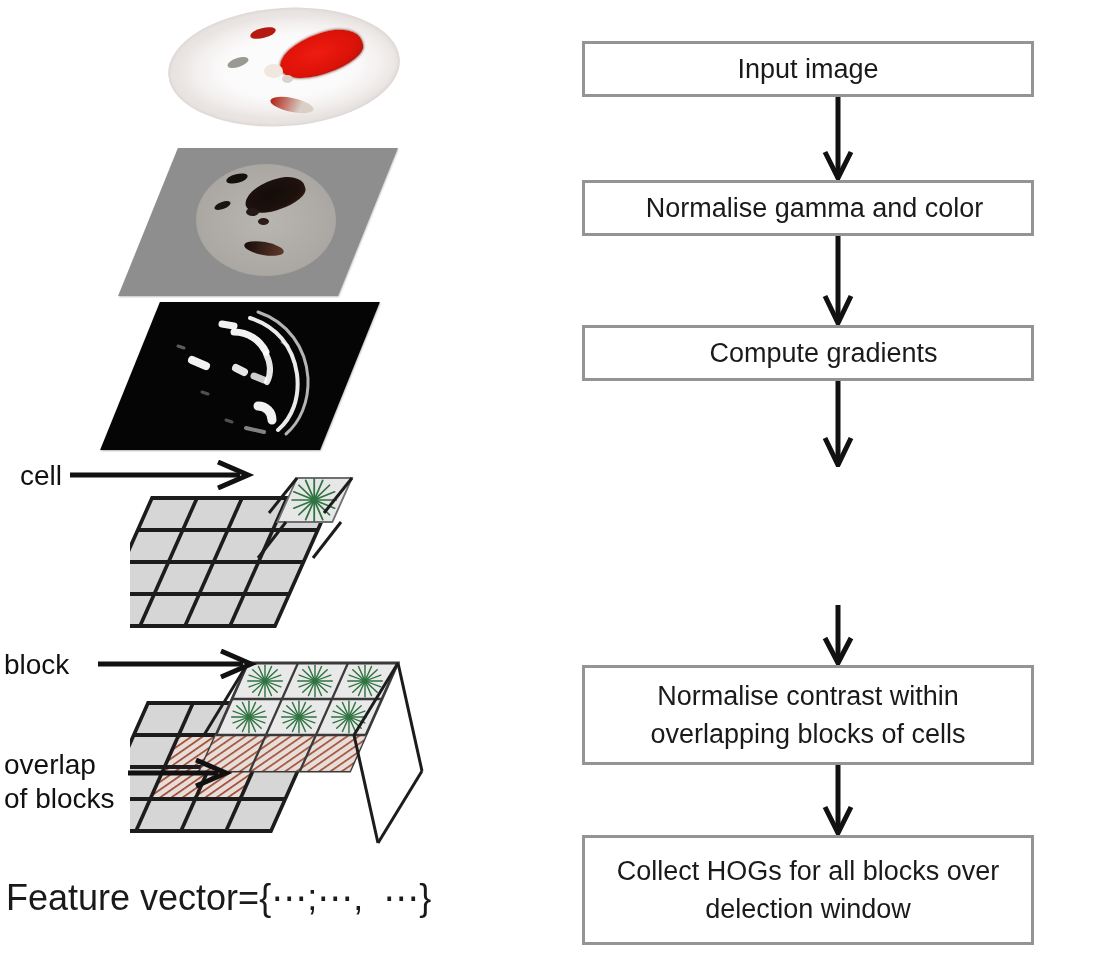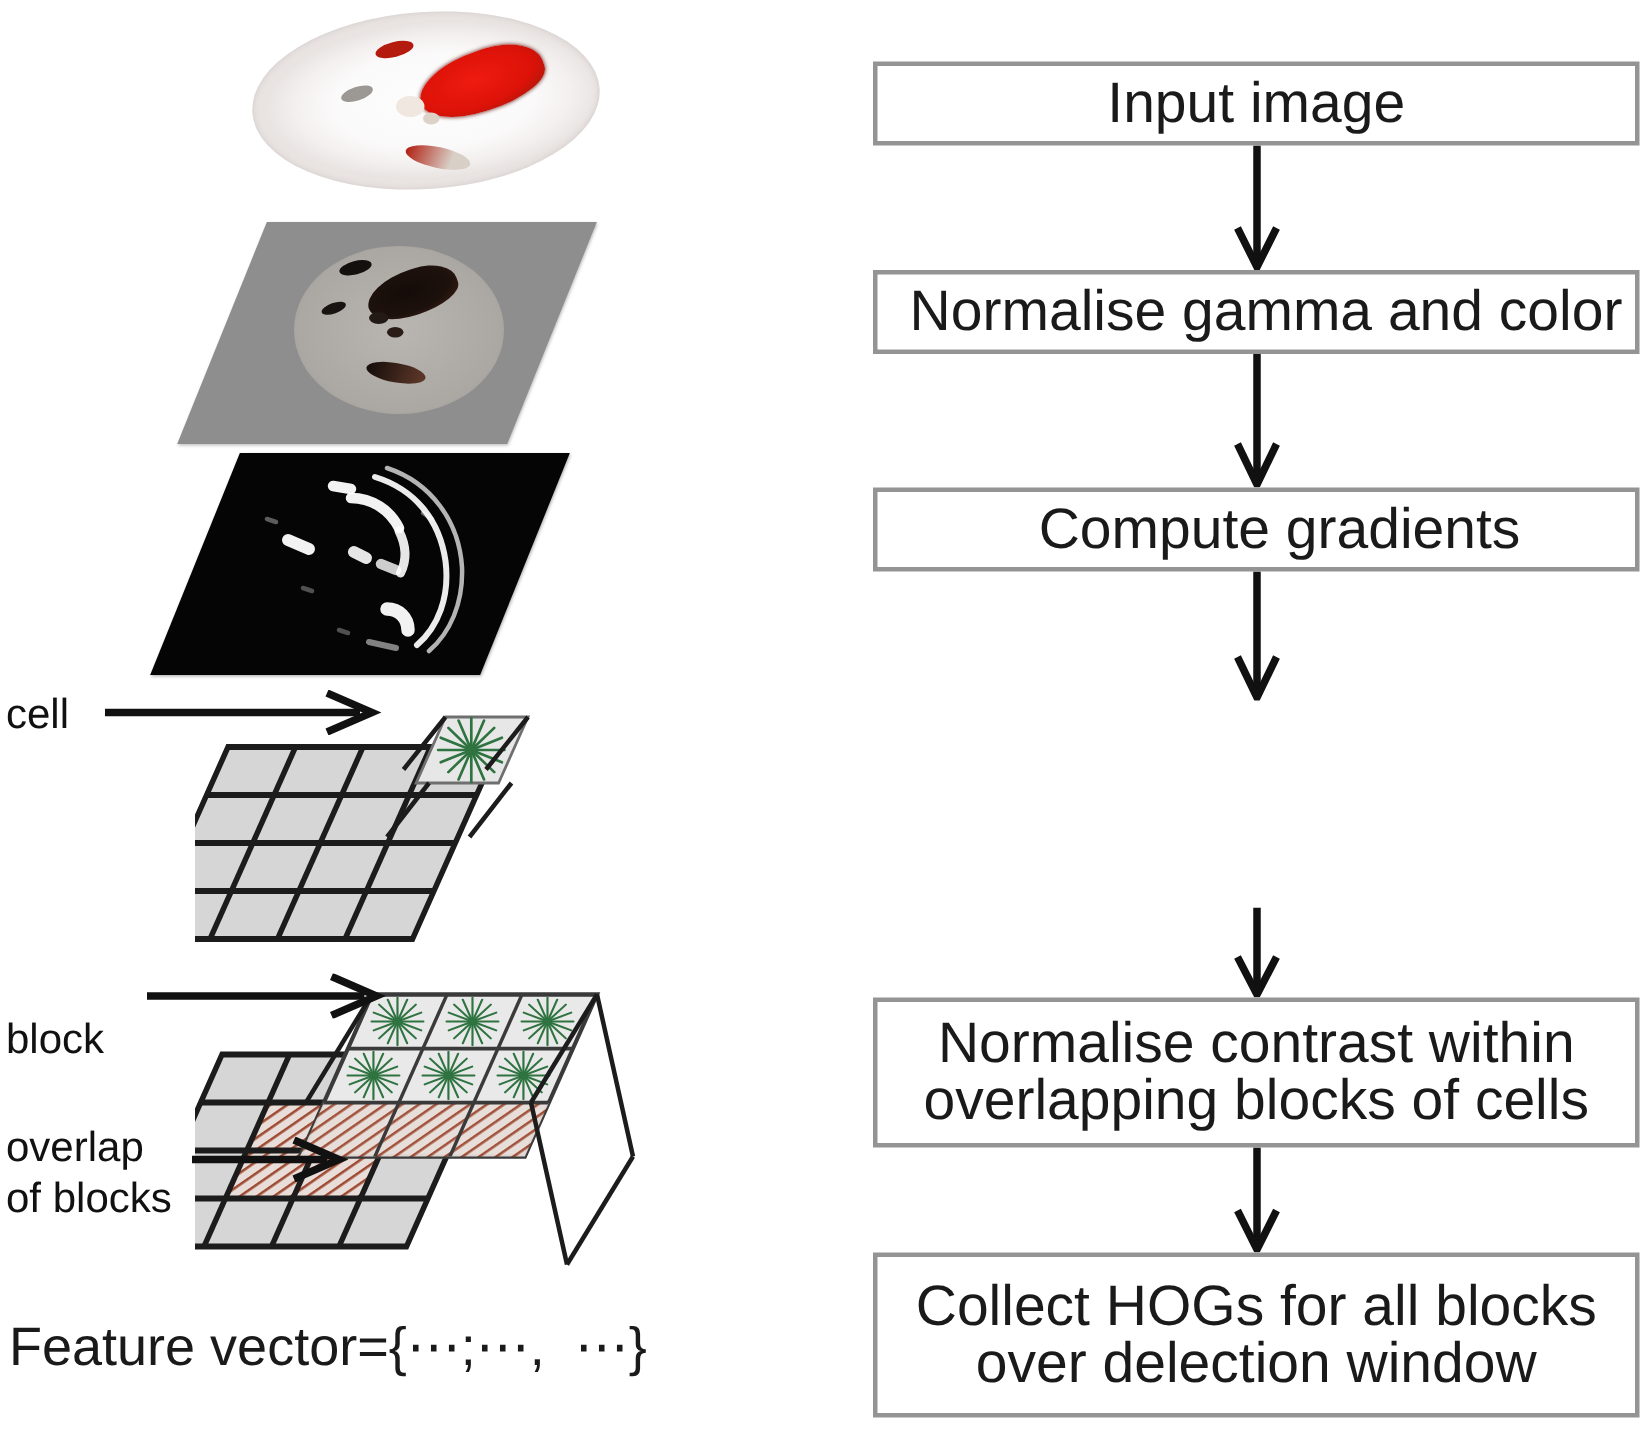--- a/index.html
+++ b/index.html
@@ -170,22 +170,22 @@
   }
 
   
   .side-label {
     position: absolute;
     font-size: 28px;
     line-height: 34px;
     color: #111;
     white-space: pre;
   }
-  #label-cell       { left: 4px;  top: 459px; }
-  #label-block      { left: 4px;  top: 676px; }
+  #label-cell       { left: 20px;  top: 459px; }
+  #label-block      { left: 4px;  top: 648px; }
   #label-overlap    { left: 4px;  top: 748px; }
 
   .pointer-arrow { position: absolute; }
 
   #feature-vector-text {
     position: absolute;
     left: 6px; top: 877px;
     font-size: 36px;
     color: #1a1a1a;
     white-space: pre;
@@ -193,29 +193,29 @@
 
   
   #flowchart {
     position: absolute;
     left: 582px; top: 0;
     width: 512px; height: 953px;
   }
   .flow-box {
     position: absolute;
     left: 0;
-    width: 511px;
+    width: 452px;
     box-sizing: border-box;
     border: 3px solid #949494;
     background: #ffffff;
     display: flex;
     align-items: center;
     justify-content: center;
     text-align: center;
-    font-size: 38px;
+    font-size: 27px;
     line-height: 38px;
     color: #1a1a1a;
     padding: 0 8px;
   }
   #flow-box-0 { top: 41px;  height: 56px; }
   #flow-box-1 { top: 180px; height: 56px; padding-left: 21px; }
   #flow-box-2 { top: 325px; height: 56px; padding-left: 39px; }
   #flow-box-3 { top: 467px; height: 138px; }
   #flow-box-4 { top: 665px; height: 100px; }
   #flow-box-5 { top: 835px; height: 110px; }

